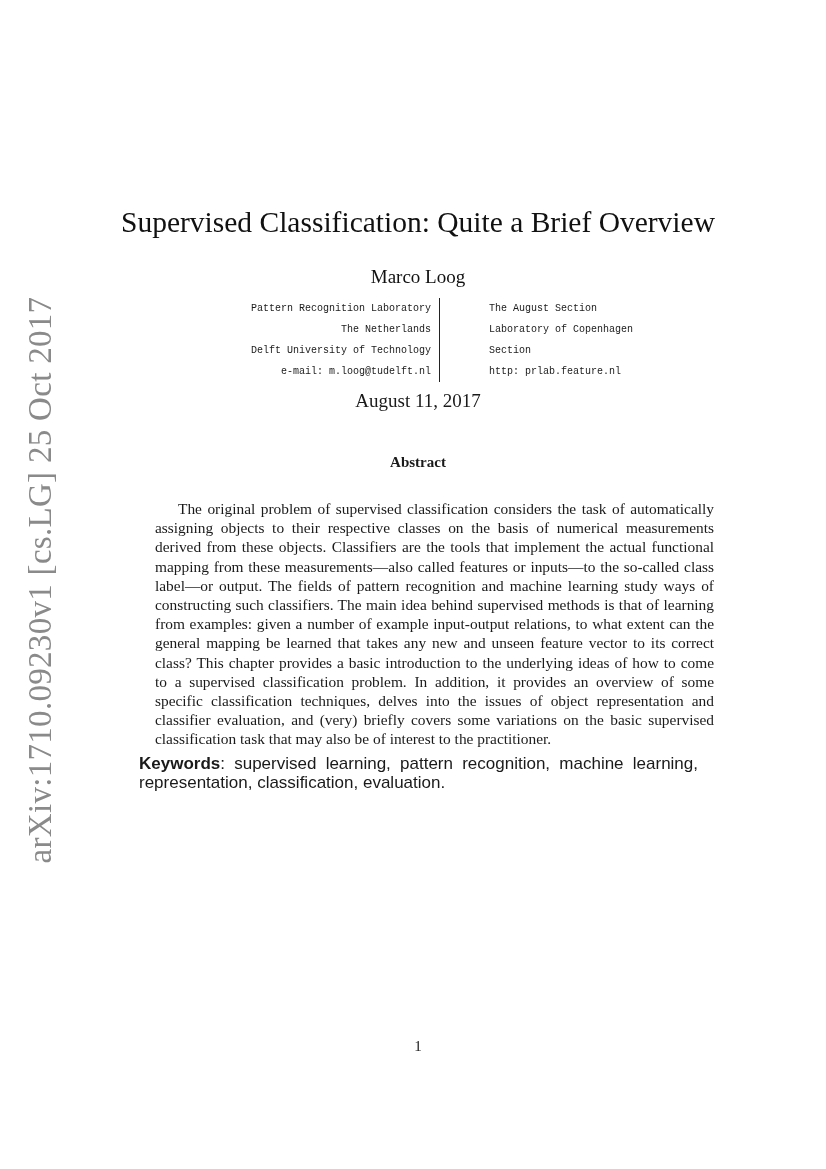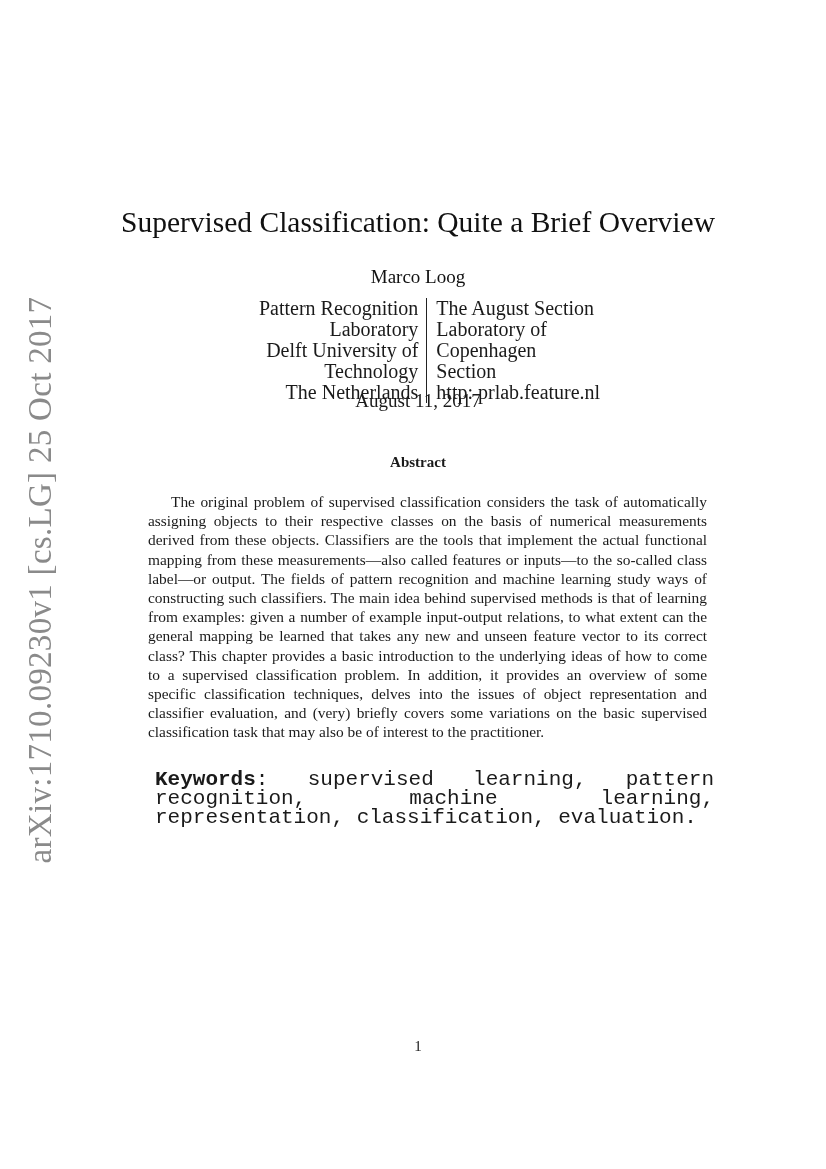--- a/index.html
+++ b/index.html
@@ -17,63 +17,64 @@
   .title {
     position: absolute; top: 206px; left: 0; width: 836px; text-align: center;
     font-family: "Liberation Serif", serif; font-size: 29.5px; color: #111;
   }
   .author {
     position: absolute; top: 266px; left: 0; width: 836px; text-align: center;
     font-family: "Liberation Serif", serif; font-size: 19px; color: #111;
   }
   .affil {
     position: absolute; top: 298px; left: 200px; width: 440px;
-    display: flex; font-family: Liberation Serif, serif; font-size: 20px; line-height: 21px;
+    display: flex; font-family: Liberation Mono, monospace; font-size: 10px; line-height: 21px; gap: 40px;
   }
   .affil .col-left { width: 231px; text-align: right; padding-right: 8px; border-right: 1.3px solid #222; }
   .affil .col-right { padding-left: 9px; }
   .date {
     position: absolute; top: 390px; left: 0; width: 836px; text-align: center;
     font-family: "Liberation Serif", serif; font-size: 19px;
   }
   .abstract-heading {
     position: absolute; top: 454px; left: 0; width: 836px; text-align: center;
     font-family: "Liberation Serif", serif; font-weight: bold; font-size: 15px;
   }
   .abstract-body {
     position: absolute; top: 483px; left: 139px; width: 559px;
     font-family: "Liberation Serif", serif; font-size: 15.4px; line-height: 19.2px;
-    text-align: justify; text-indent: 23px; margin: 9px;
+    text-align: justify; text-indent: 23px; margin: 16px;
   }
   .keywords {
     position: absolute; top: 754px; left: 139px; width: 559px;
-    font-family: Liberation Mono, monospace; font-size: 21px; line-height: 19.2px;
-    text-align: justify; margin: 16px;
+    font-family: Liberation Sans, sans-serif; font-size: 17px; line-height: 19.2px;
+    text-align: justify; margin: 0;
   }
   .keywords b { font-weight: bold; }
   .page-number {
     position: absolute; top: 1038px; left: 0; width: 836px; text-align: center;
     font-family: "Liberation Serif", serif; font-size: 15px;
   }
 </style>
 </head>
 <body>
 
 <div class="arxiv-stamp">
   <span>arXiv:1710.09230v1  [cs.LG]  25 Oct 2017</span>
 </div>
 
 <div class="title">Supervised Classification: Quite a Brief Overview</div>
 <div class="author">Marco Loog</div>
 
 <div class="affil">
   <div class="col-left">
     <div>Pattern Recognition Laboratory</div>
+    <div>The Netherlands</div>
     <div>Delft University of Technology</div>
-    <div>The Netherlands</div>
+    <div>e-mail: m.loog@tudelft.nl</div>
   </div>
   <div class="col-right">
     <div>The August Section</div>
     <div>Laboratory of Copenhagen</div>
     <div>Section</div>
     <div>http: prlab.feature.nl</div>
   </div>
 </div>
 
 <div class="date">August 11, 2017</div>

